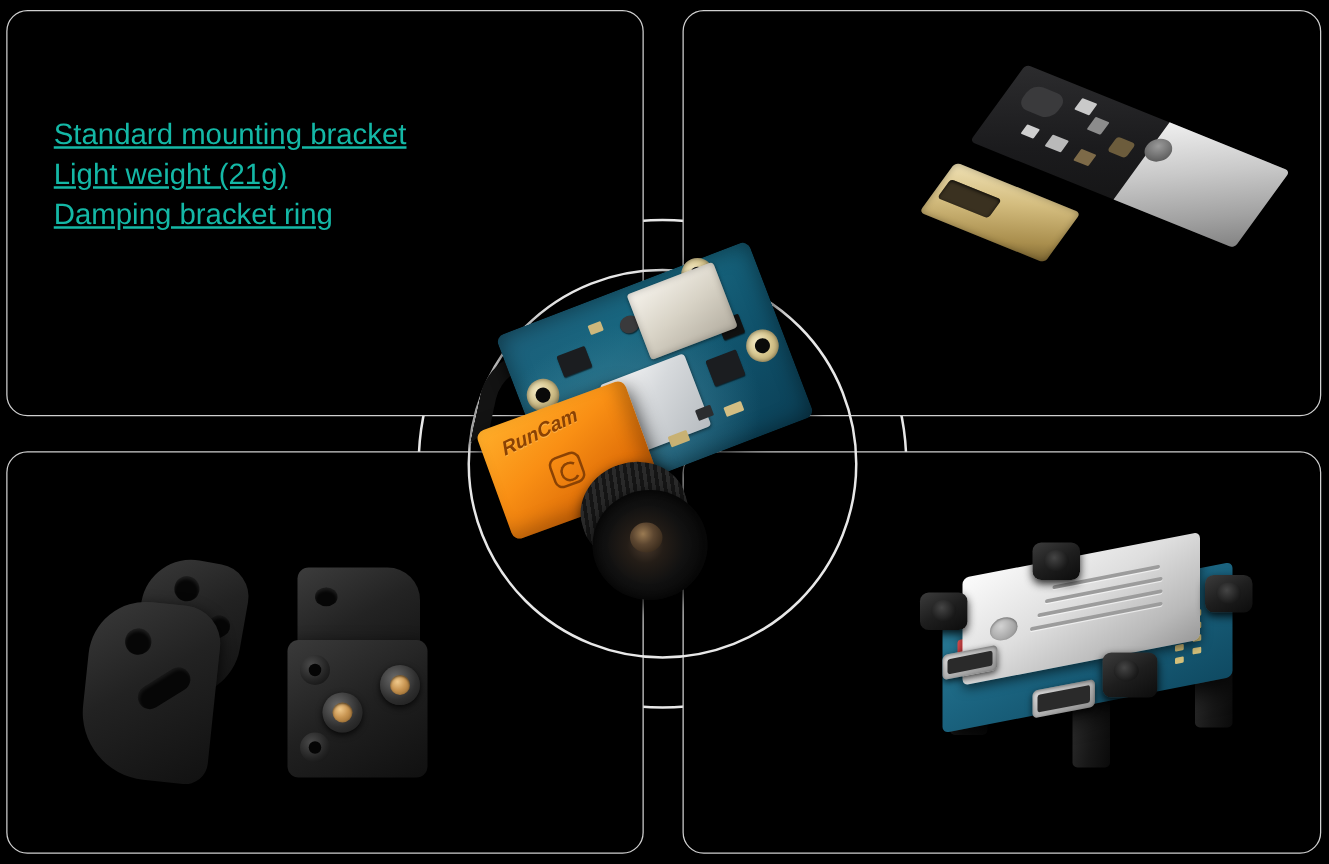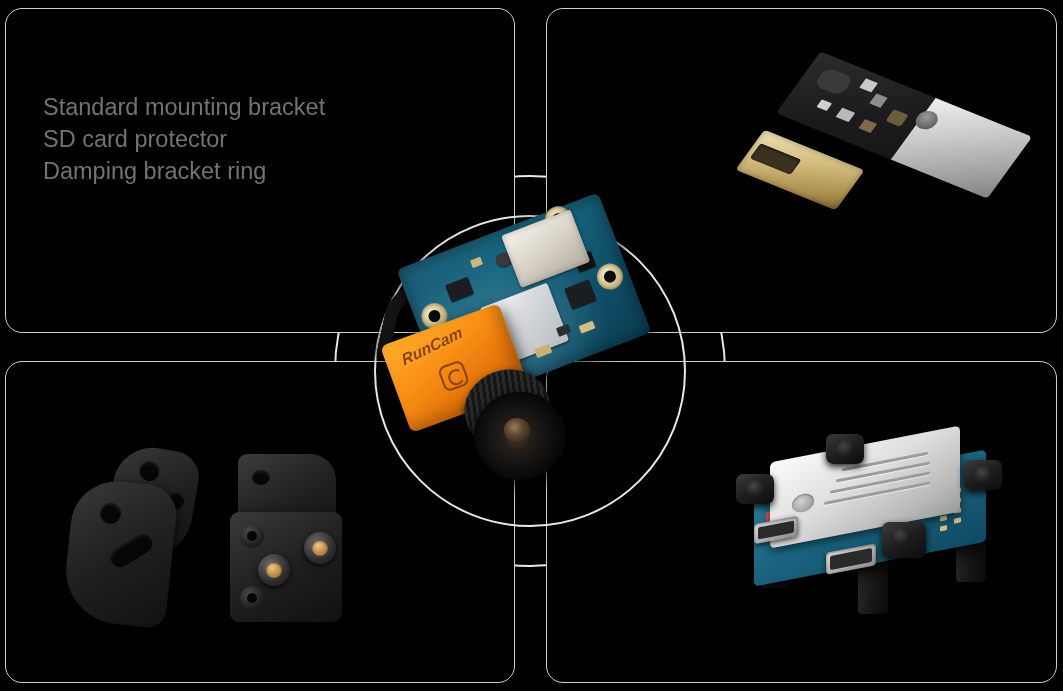--- a/index.html
+++ b/index.html
@@ -61,23 +61,24 @@
     line-height: 1.05;
     color: #f4621f;
     white-space: nowrap;
   }
   #feature-list {
     list-style: none;
     margin-top: 19px;
   }
   #feature-list li {
     font-size: 23.5px;
-    color: #737373;
+    color: #14b8a6;
     line-height: 1.37;
     white-space: nowrap;
+    text-decoration: underline;
   }
 
   
   .photo {
     position: absolute;
     z-index: 5;
   }
 
   
   #photo-camera { left: 378px; top: 222px; width: 305px; height: 258px; }
@@ -425,21 +426,21 @@
   <div class="panel" id="panel-features"></div>
   <div class="panel" id="panel-usb"></div>
   <div class="panel" id="panel-brackets"></div>
   <div class="panel" id="panel-board"></div>
 
   <div class="circle" id="inner-circle"></div>
 
   <div id="feature-text">
     <ul id="feature-list">
       <li>Standard mounting bracket</li>
-      <li>SD card protector</li>
+      <li>Light weight (21g)</li>
       <li>Damping bracket ring</li>
     </ul>
   </div>
 
   <div class="photo" id="photo-camera">
 
     <div class="cam-cable"></div>
 
     <div class="pcb-main">
       <div class="pad pad-tl">

